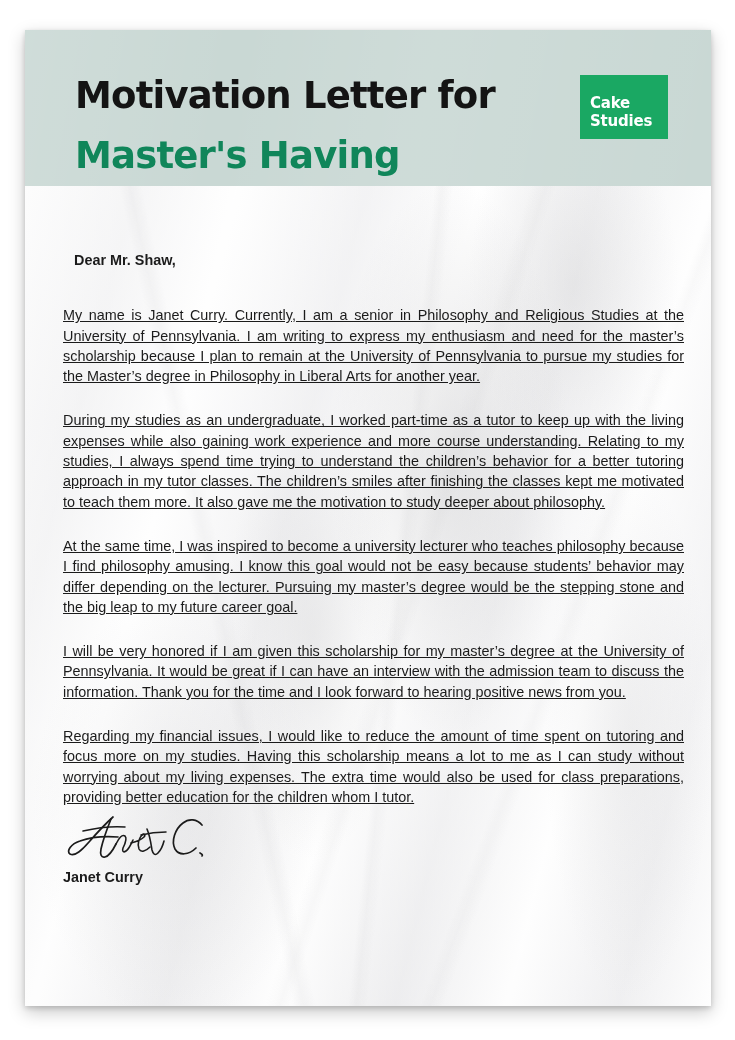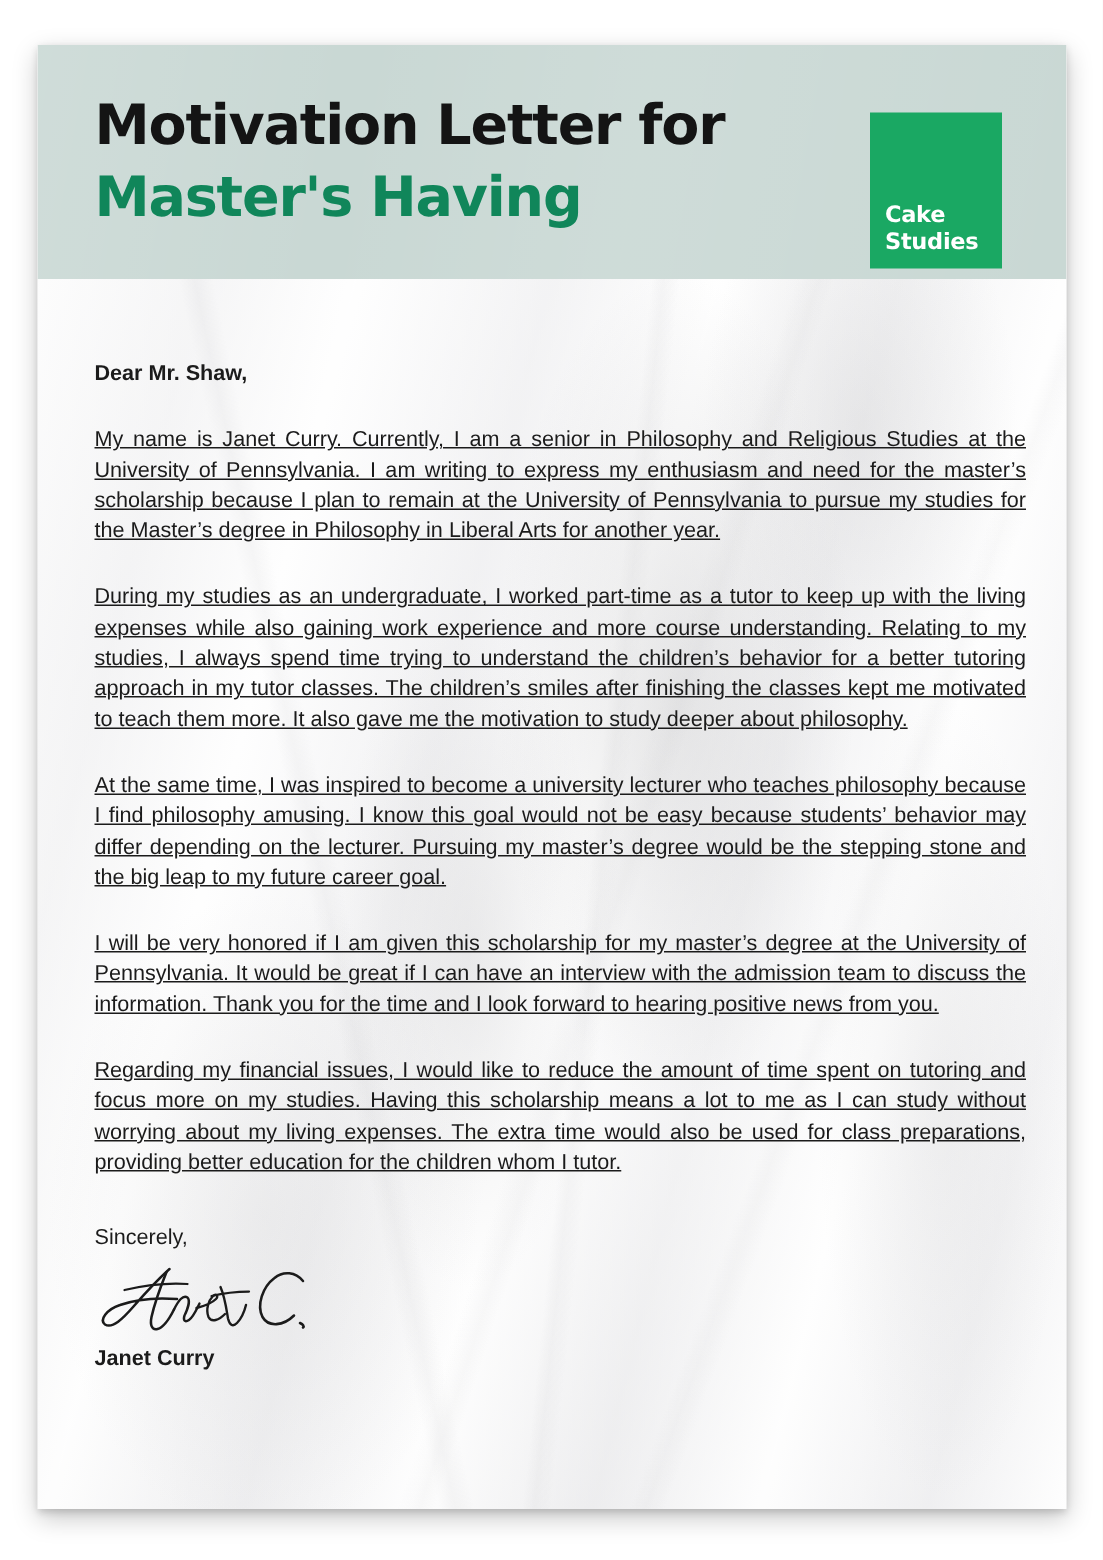--- a/index.html
+++ b/index.html
@@ -94,31 +94,31 @@
     top: 30px;
     z-index: 4;
   }
   .title-line {
     font-family: "DejaVu Sans", sans-serif;
     font-weight: 700;
     font-size: 37px;
     line-height: 48px;
     letter-spacing: -0.8px;
     white-space: nowrap;
-    margin: 0;
+    margin: 12px;
   }
   .title-line-1 { color: #141414; }
   .title-line-2 { color: #10865a; }
 
   .logo-badge {
     position: absolute;
     left: 555px;
     top: 45px;
     width: 88px;
-    height: 104px;
+    height: 64px;
     background: #1aa863;
     z-index: 4;
     box-sizing: border-box;
   }
   .logo-text {
     position: absolute;
     left: 10px;
     bottom: 9px;
     color: #ffffff;
     font-family: "DejaVu Sans", sans-serif;
@@ -136,21 +136,21 @@
     width: 621px;
     z-index: 2;
     color: #1b1b1b;
     font-family: "Liberation Sans", sans-serif;
     font-size: 14.4px;
     line-height: 20.3px;
   }
   .salutation {
     font-weight: 700;
     font-size: 14.4px;
-    margin: 0;
+    margin: 11px;
     padding-top: 53px;
   }
   .para {
     margin: 0;
     padding-top: 24px;
     text-align: justify;
     text-justify: inter-word;
     text-decoration: underline;
   }
   .closing {
@@ -192,21 +192,20 @@
 
   <div class="letter">
     <p class="salutation">Dear Mr. Shaw,</p>
 
     <p class="para">My name is Janet Curry. Currently, I am a senior in Philosophy and Religious Studies at the University of Pennsylvania. I am writing to express my enthusiasm and need for the master’s scholarship because I plan to remain at the University of Pennsylvania to pursue my studies for the Master’s degree in Philosophy in Liberal Arts for another year.</p>
     <p class="para">During my studies as an undergraduate, I worked part-time as a tutor to keep up with the living expenses while also gaining work experience and more course understanding. Relating to my studies, I always spend time trying to understand the children’s behavior for a better tutoring approach in my tutor classes. The children’s smiles after finishing the classes kept me motivated to teach them more. It also gave me the motivation to study deeper about philosophy.</p>
     <p class="para">At the same time, I was inspired to become a university lecturer who teaches philosophy because I find philosophy amusing. I know this goal would not be easy because students’ behavior may differ depending on the lecturer. Pursuing my master’s degree would be the stepping stone and the big leap to my future career goal.</p>
     <p class="para">I will be very honored if I am given this scholarship for my master’s degree at the University of Pennsylvania. It would be great if I can have an interview with the admission team to discuss the information. Thank you for the time and I look forward to hearing positive news from you.</p>
     <p class="para">Regarding my financial issues, I would like to reduce the amount of time spent on tutoring and focus more on my studies. Having this scholarship means a lot to me as I can study without worrying about my living expenses. The extra time would also be used for class preparations, providing better education for the children whom I tutor.</p>
 
-    <p class="closing">Sincerely,</p>
 
     <div class="signature">
       <svg width="150" height="58" viewBox="0 0 150 58" fill="none" xmlns="http://www.w3.org/2000/svg" aria-label="Janet C.">
         <g stroke="#1b1b1b" fill="none" stroke-linecap="round" stroke-linejoin="round">
           <path d="M50 8 C41 16, 33 25, 26 33 C19 41, 12 48, 7 45 C3 42, 8 35, 17 32 C28 28, 42 27, 55 28" stroke-width="1.7"></path>
           <path d="M48 10 C44 20, 40 31, 38 40 C37 45, 38 49, 42 48 C46 47, 50 41, 53 35" stroke-width="1.7"></path>
           <path d="M20 22 C33 19, 48 17, 62 18" stroke-width="1.5"></path>
           <path d="M53 35 C56 29, 59 25, 62 27 C64 29, 62 35, 60 39 C59 42, 60 44, 63 42 C66 40, 68 35, 70 31" stroke-width="1.6"></path>
           <path d="M68 34 C72 33, 78 31, 81 28 C83 26, 81 24, 79 26 C76 29, 74 35, 76 40 C78 44, 83 42, 87 38" stroke-width="1.6"></path>
           <path d="M84 20 C87 27, 88 35, 89 41 C90 45, 92 47, 95 44 C98 41, 100 36, 101 32" stroke-width="1.6"></path>

